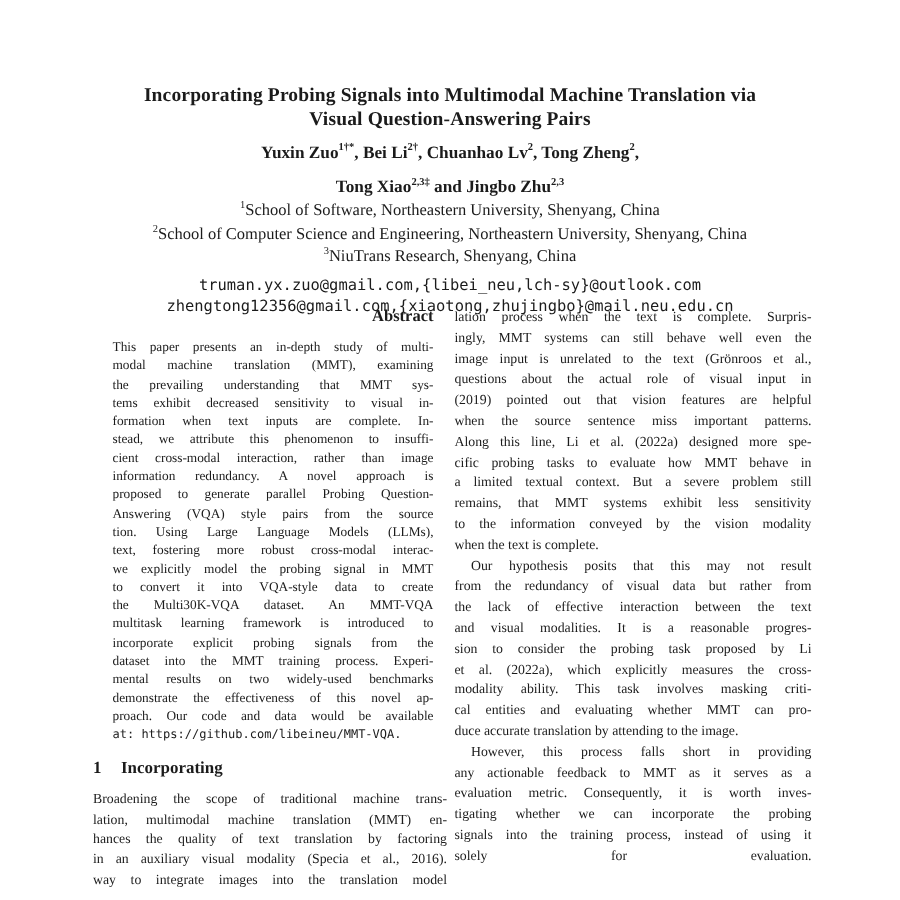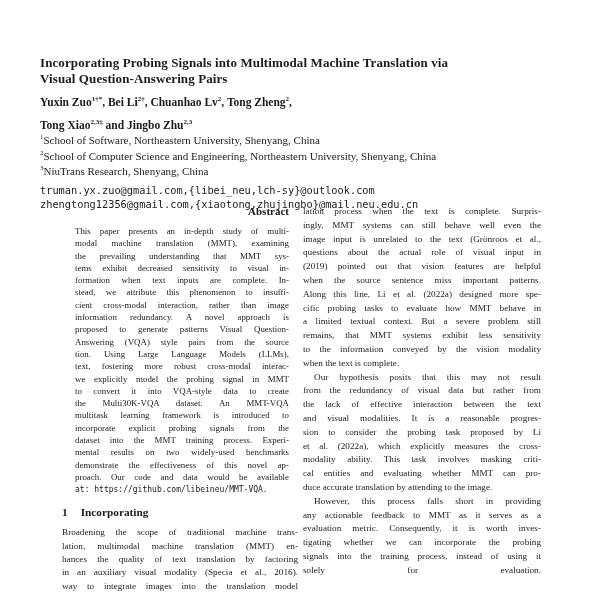--- a/index.html
+++ b/index.html
@@ -7,21 +7,21 @@
   body {
     background:#ffffff;
     color:#1b1b1b;
     font-family:"Liberation Serif","DejaVu Serif",serif;
     position:relative;
     overflow:hidden;
   }
   .page { position:absolute; inset:0; background:#ffffff; }
 
   
-  .header { position:absolute; top:55px; left:40px; width:520px; text-align:left; }
+  .header { position:absolute; top:55px; left:40px; width:520px; text-align:center; }
   .title-line { font-size:13px; font-weight:bold; line-height:16px; letter-spacing:0.1px; }
   .authors { margin-top:9px; font-size:11.5px; font-weight:bold; line-height:13.5px; }
   .authors sup, .affil sup { font-size:7px; font-weight:bold; vertical-align:super; line-height:0; }
   .affil { margin-top:2px; font-size:11px; line-height:13.5px; }
   .affil sup { font-weight:normal; }
   .emails { margin-top:4px; font-family:"DejaVu Sans Mono","Liberation Mono",monospace; font-size:10.3px; line-height:14px; }
 
   
   .col-left  { position:absolute; left:62px;  top:205px; width:236px; }
   .col-right { position:absolute; left:303px; top:205px; width:238px; }
@@ -72,21 +72,21 @@
       <div class="abs-heading">Abstract</div>
       <div class="abs-body">
           <div class="line">This paper presents an in-depth study of multi-</div>
           <div class="line">modal machine translation (MMT), examining</div>
           <div class="line">the prevailing understanding that MMT sys-</div>
           <div class="line">tems exhibit decreased sensitivity to visual in-</div>
           <div class="line">formation when text inputs are complete. In-</div>
           <div class="line">stead, we attribute this phenomenon to insuffi-</div>
           <div class="line">cient cross-modal interaction, rather than image</div>
           <div class="line">information redundancy. A novel approach is</div>
-          <div class="line">proposed to generate patterns Visual Question-</div>
+          <div class="line">proposed to generate parallel Probing Question-</div>
           <div class="line">Answering (VQA) style pairs from the source</div>
           <div class="line">tion. Using Large Language Models (LLMs),</div>
           <div class="line">text, fostering more robust cross-modal interac-</div>
           <div class="line">we explicitly model the probing signal in MMT</div>
           <div class="line">to convert it into VQA-style data to create</div>
           <div class="line">the Multi30K-VQA dataset. An MMT-VQA</div>
           <div class="line">multitask learning framework is introduced to</div>
           <div class="line">incorporate explicit probing signals from the</div>
           <div class="line">dataset into the MMT training process. Experi-</div>
           <div class="line">mental results on two widely-used benchmarks</div>

